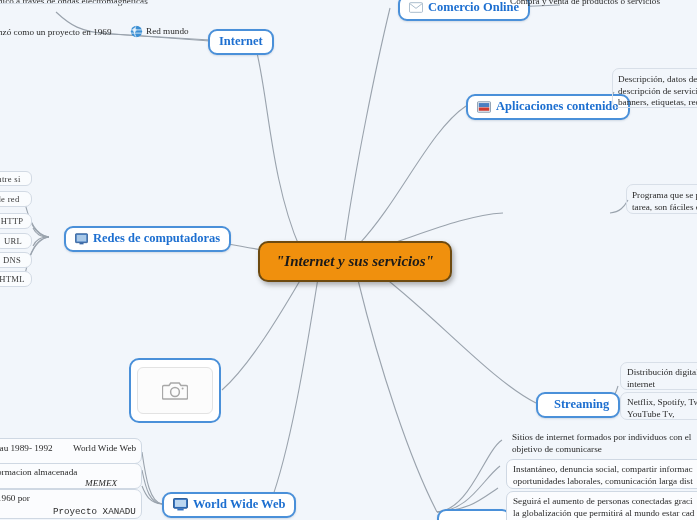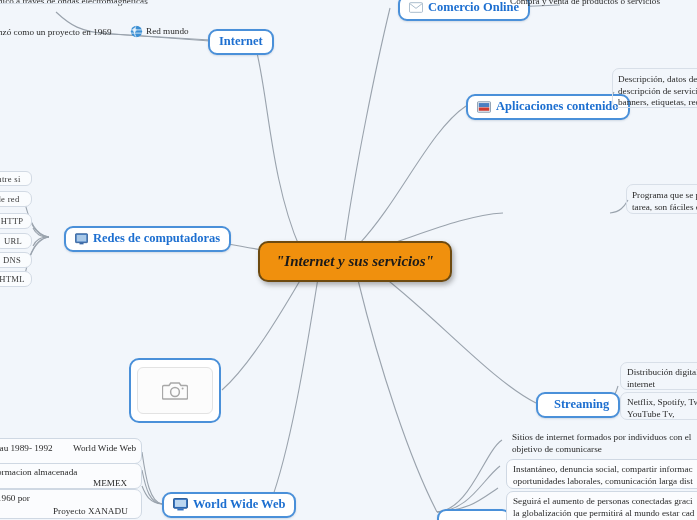--- a/index.html
+++ b/index.html
@@ -259,26 +259,26 @@
     <span class="lbl">World Wide Web</span>
   </div>
 
   <div class="note" style="left:-10px;top:438px;width:152px;height:26px;">
     <span style="position:absolute;left:6px;top:4px;">iau 1989- 1992</span>
     <span style="position:absolute;left:82px;top:4px;">World Wide Web</span>
   </div>
 
   <div class="note" style="left:-10px;top:463px;width:152px;height:26px;">
     <span style="position:absolute;left:6px;top:3px;">ormacion almacenada</span>
-    <span style="position:absolute;left:102px;top:14px;">MEMEX</span>
+    <span style="position:absolute;left:94px;top:14px;font-style:italic;">MEMEX</span>
   </div>
 
   <div class="note" style="left:-10px;top:489px;width:152px;height:30px;">
     <span style="position:absolute;left:6px;top:3px;">1960 por</span>
-    <span style="position:absolute;left:62px;top:16px;">Proyecto XANADU</span>
+    <span style="position:absolute;left:62px;top:16px;font-family:Liberation Mono, monospace;">Proyecto XANADU</span>
   </div>
 
   <div class="node" style="left:536px;top:392px;padding-left:16px;">
     <span class="lbl">Streaming</span>
   </div>
 
   <div class="note" style="left:620px;top:362px;width:90px;height:28px;background:transparent;border-color:#d8dfe8;white-space:pre;">Distribución digital de
 internet</div>
   <div class="note" style="left:620px;top:392px;width:90px;height:28px;background:transparent;border-color:#d8dfe8;white-space:pre;">Netflix, Spotify, Twitc
 YouTube Tv,</div>

